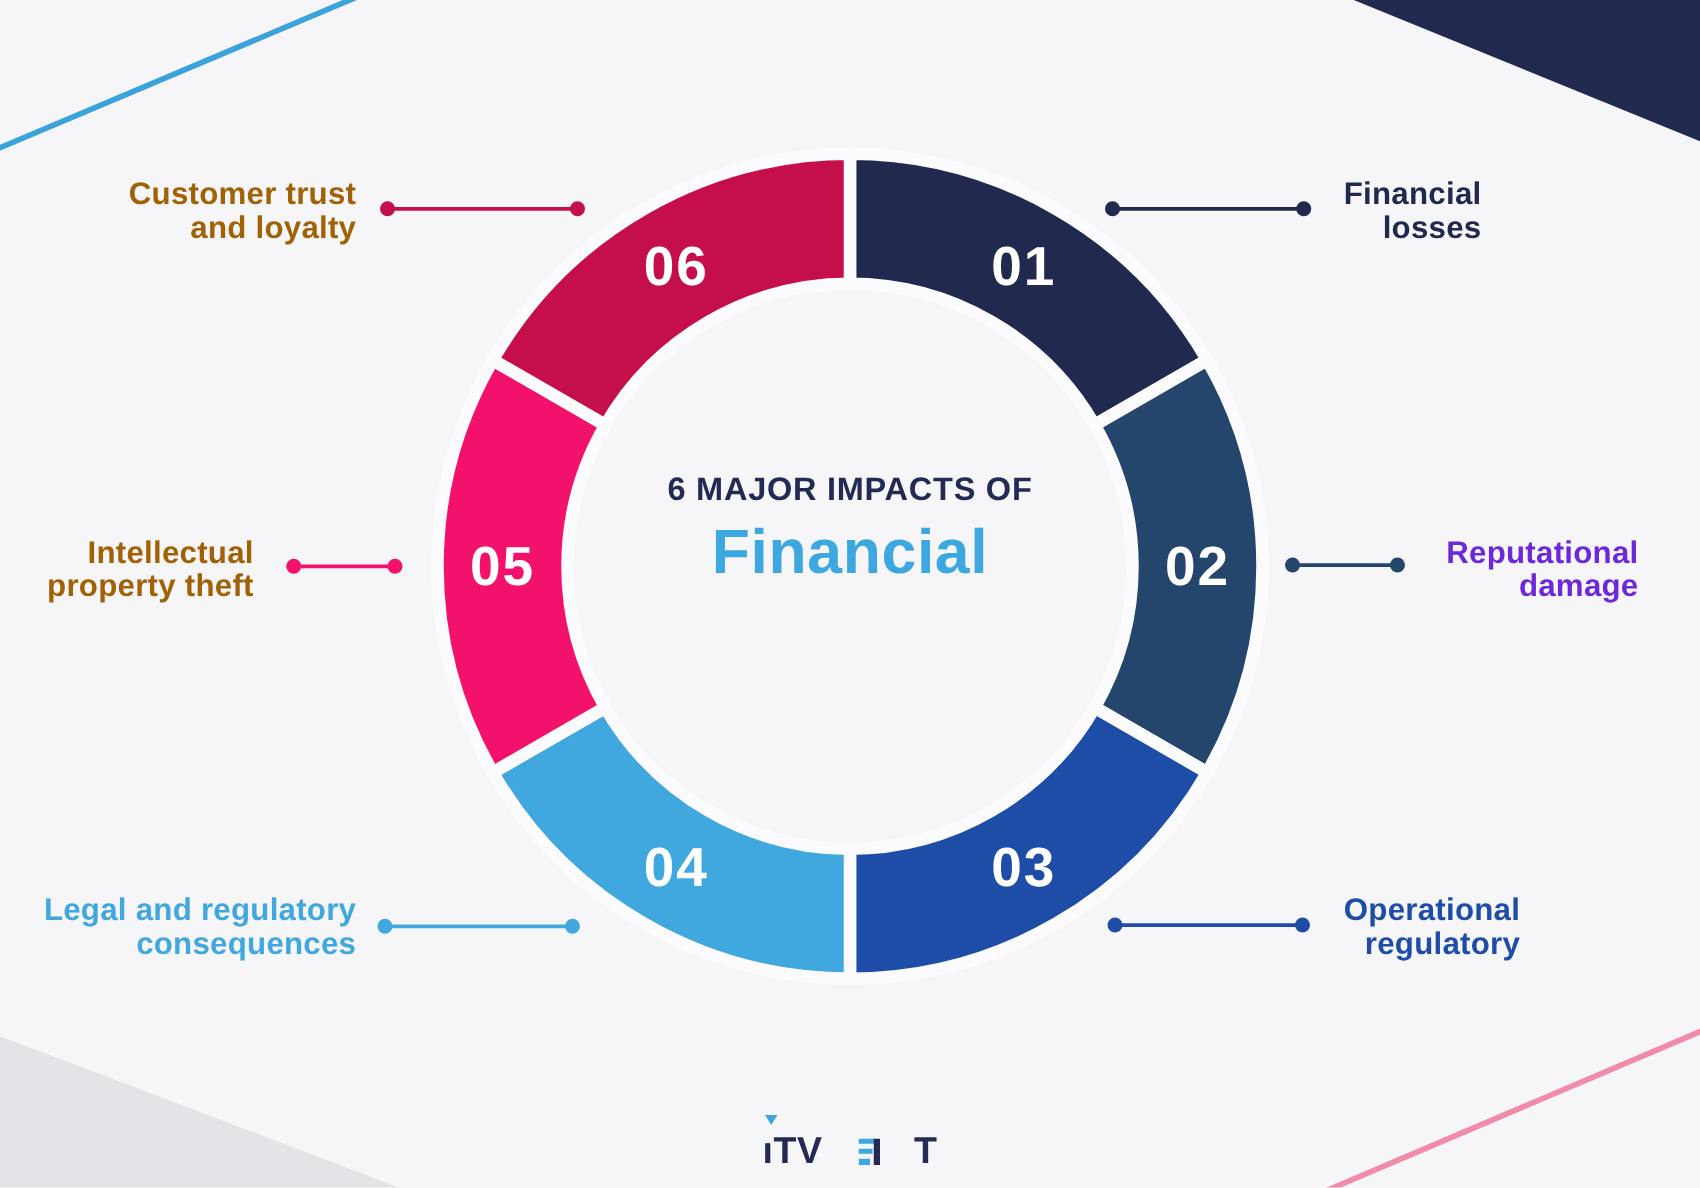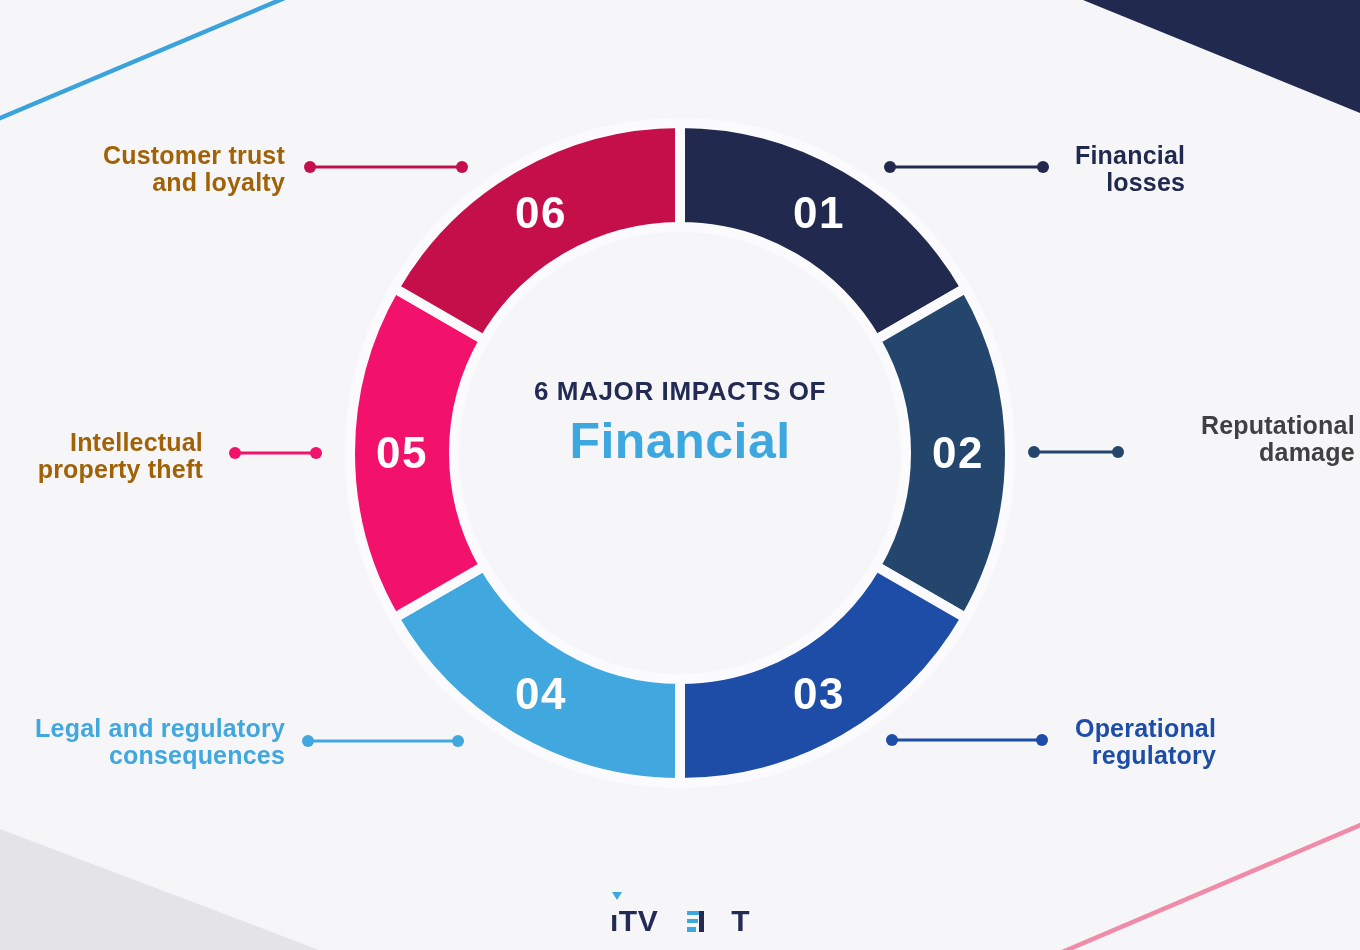--- a/index.html
+++ b/index.html
@@ -72,21 +72,21 @@
   <div class="title-block">
     <div class="title-kicker" style="color: rgb(35, 43, 84);">6 MAJOR IMPACTS OF</div>
     <div class="title-main" style="color: rgb(61, 168, 224);">Financial</div>
   </div>
 
   <div class="callout right" style="left: 1075px; top: 142px; color: rgb(33, 42, 78);">
     <div>Financial</div>
     <div>losses</div>
   </div>
 
-  <div class="callout right" style="left: 1157px; top: 412px; color: #404040; margin-left: 44px;">
+  <div class="callout right" style="left: 1157px; top: 429px; color: #6d28d9;">
     <div>Reputational</div>
     <div>damage</div>
   </div>
 
   <div class="callout right" style="left: 1075px; top: 715px; color: rgb(30, 77, 168);">
     <div>Operational</div>
     <div>regulatory</div>
   </div>
 
   <div class="callout left" style="right: 1075px; top: 715px; color: rgb(65, 167, 223);">

